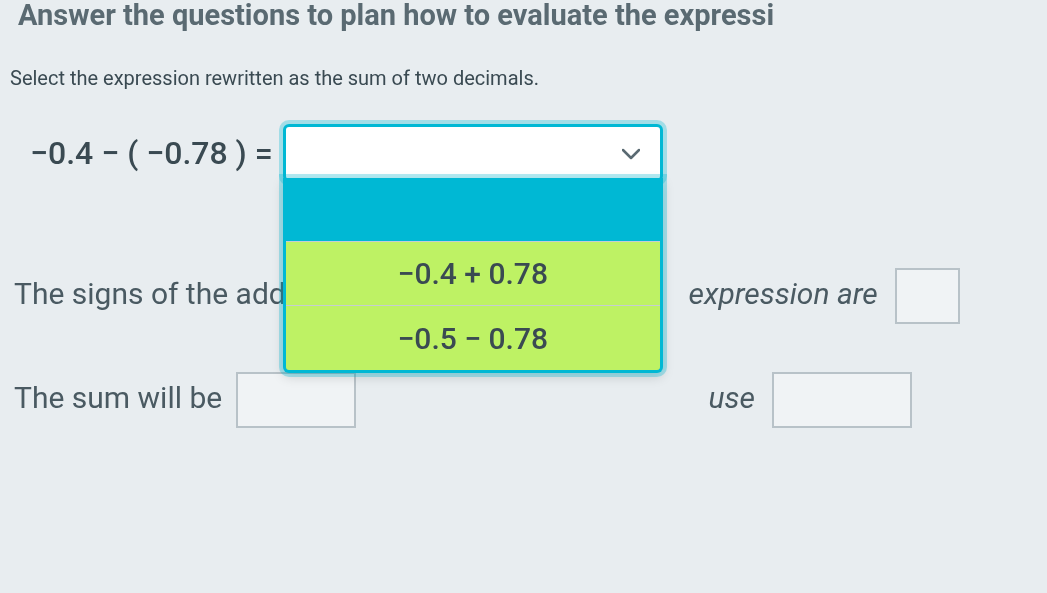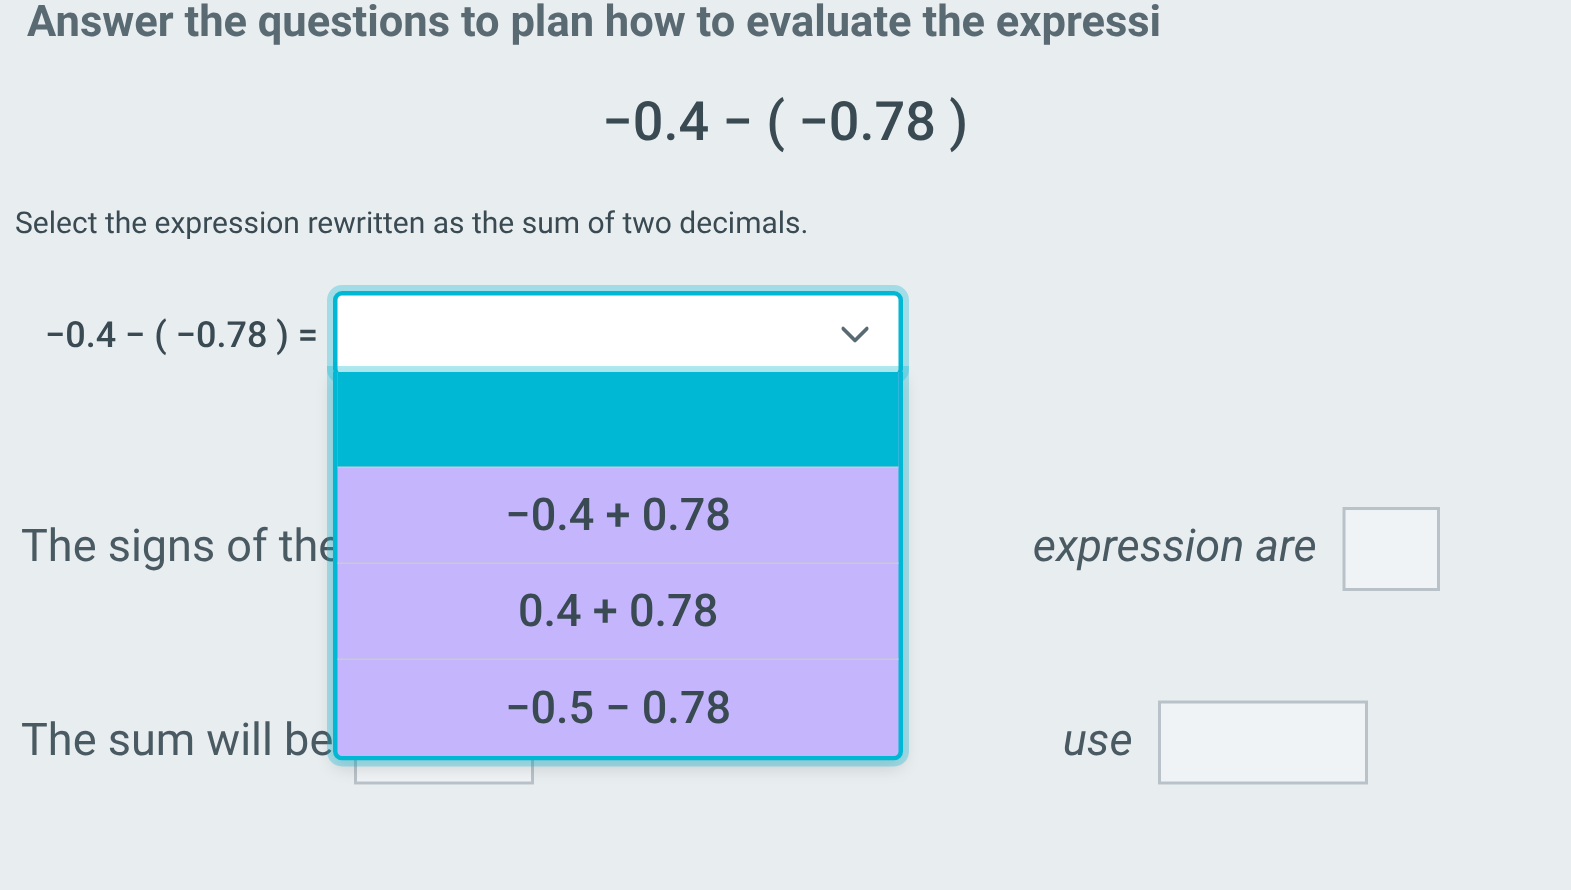--- a/index.html
+++ b/index.html
@@ -40,21 +40,21 @@
       margin-top: 34px;
       margin-left: 0;
     }
     .equation-row {
       display: flex;
       align-items: center;
       margin-top: 34px;
       margin-left: 20px;
     }
     .equation-text {
-      font-size: 24px;
+      font-size: 32px;
       font-weight: 500;
       color: #3a4a52;
     }
     .dropdown-wrapper {
       position: relative;
       margin-left: 10px;
     }
     .dropdown-closed {
       width: 380px;
       height: 58px;
@@ -70,21 +70,21 @@
     }
     .chevron {
       color: #5a6a72;
       font-size: 18px;
     }
     .dropdown-list {
       position: absolute;
       top: 54px;
       left: 0;
       width: 380px;
-      background: #c4b5fd;
+      background: #bef264;
       border: 3px solid #00b8d4;
       border-top: none;
       border-bottom-left-radius: 6px;
       border-bottom-right-radius: 6px;
       box-shadow: 0 0 0 4px rgba(0,184,212,0.3), 0 4px 12px rgba(0,0,0,0.15);
       z-index: 10;
     }
     .dropdown-option {
       height: 64px;
       display: flex;
@@ -105,21 +105,21 @@
       font-size: 30px;
       font-weight: 400;
       color: #4a5a62;
       margin-left: 4px;
       white-space: nowrap;
     }
     .row-signs {
       margin-top: 86px;
     }
     .row-sum {
-      margin-top: 73px;
+      margin-top: 48px;
     }
     .gap-left {
       display: inline-block;
     }
     .gap-right {
       display: inline-block;
       font-style: italic;
     }
     .blank-box {
       display: inline-block;
@@ -144,38 +144,36 @@
       margin-left: 6px;
       margin-right: 6px;
     }
   </style>
 </head>
 <body>
 
 <div class="content">
   <div class="instruction">Answer the questions to plan how to evaluate the expressi</div>
 
-  <div class="expression-display">−0.4 − ( −0.78 )</div>
 
   <div class="prompt">Select the expression rewritten as the sum of two decimals.</div>
 
   <div class="equation-row">
     <span class="equation-text">−0.4 − ( −0.78 ) =</span>
     <div class="dropdown-wrapper">
       <div class="dropdown-closed">
         <span class="chevron">
           <svg width="18" height="12" viewBox="0 0 18 12">
               <path d="M1 2 L9 10 L17 2" stroke="#5a6a72" stroke-width="2.5" fill="none" stroke-linecap="round" stroke-linejoin="round"></path>
             </svg>
         </span>
       </div>
       <div class="dropdown-list">
         <div class="dropdown-option highlighted"></div>
         <div class="dropdown-option">−0.4 + 0.78</div>
-        <div class="dropdown-option">0.4 + 0.78</div>
         <div class="dropdown-option">−0.5 − 0.78</div>
       </div>
     </div>
   </div>
 
   <div class="sentence-row row-signs">
     <span class="gap-left">The signs of the adde</span>
     <span style="display:inline-block;width:372px;"></span>
     <span class="gap-right">expression are</span>
     <span class="blank-box"></span>

